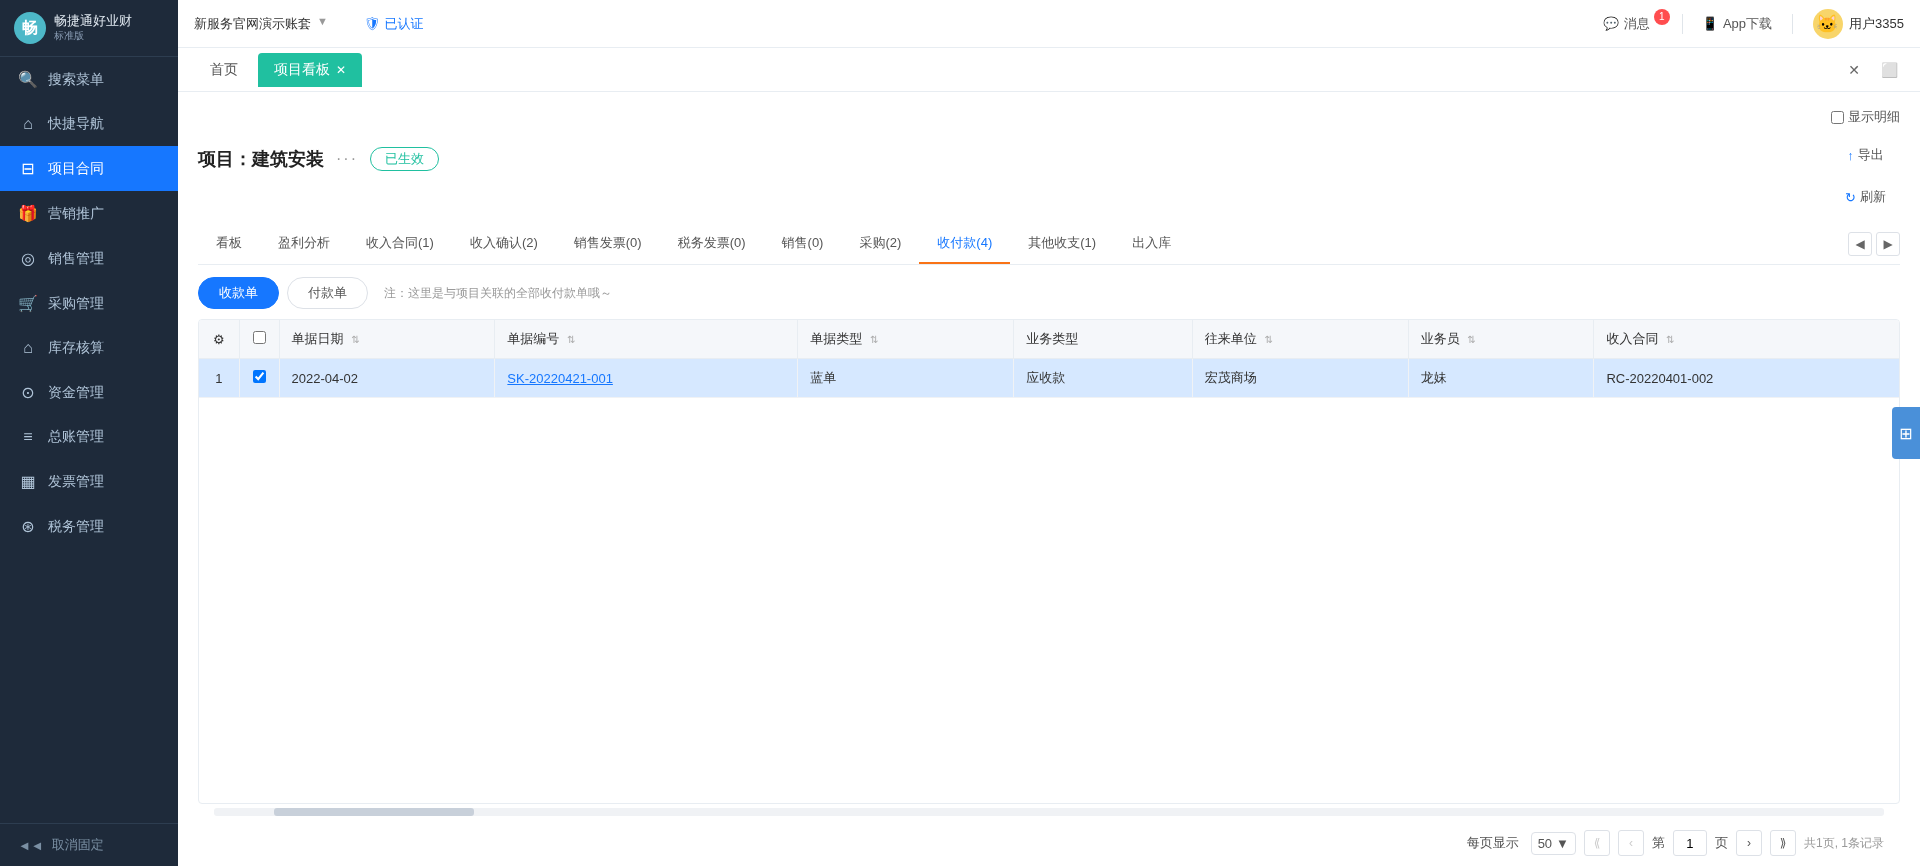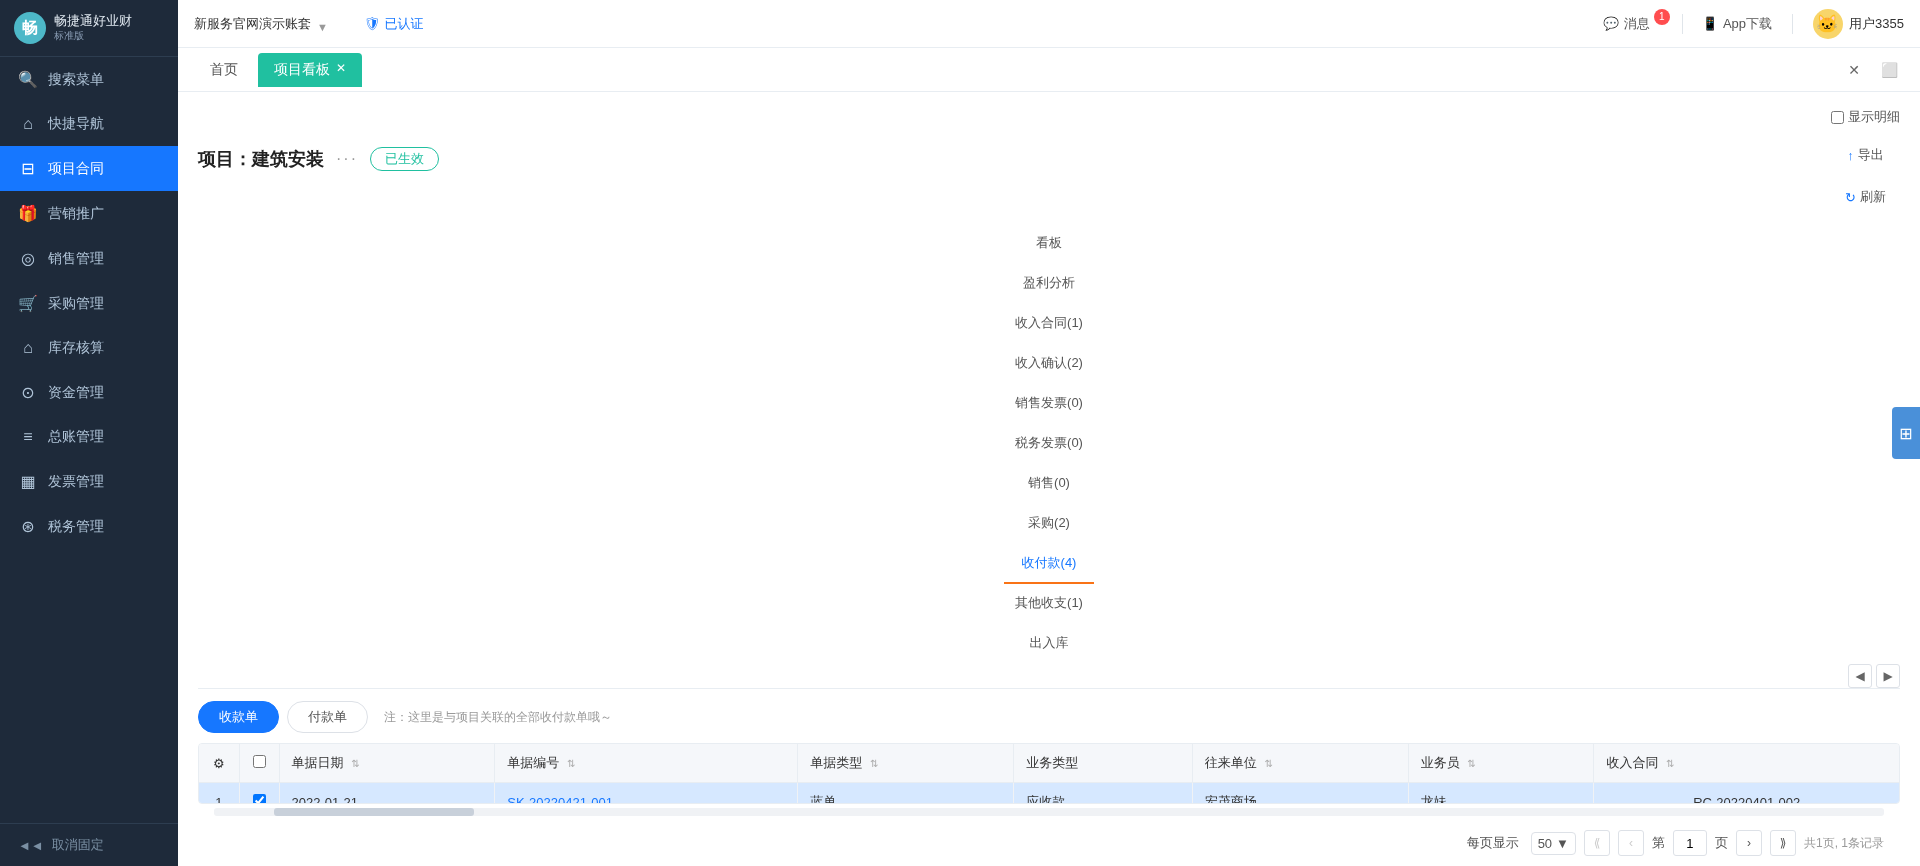--- a/index.html
+++ b/index.html
@@ -82,21 +82,21 @@
       border-bottom: 1px solid #e8edf2;
       display: flex;
       align-items: center;
       padding: 0 16px;
       height: 48px;
       gap: 16px;
       flex-shrink: 0;
     }
     .topbar-project {
       display: flex;
-      align-items: flex-end;
+      align-items: flex-start;
       gap: 6px;
       color: #333;
       font-size: 13px;
       cursor: pointer;
     }
     .topbar-project .arrow { color: #999; font-size: 11px; }
     .topbar-certified {
       display: flex;
       align-items: center;
       gap: 4px;
@@ -159,21 +159,21 @@
       border-bottom: 1px solid #e8edf2;
       gap: 4px;
       flex-shrink: 0;
     }
     .tab {
       padding: 8px 16px;
       cursor: pointer;
       color: #555;
       font-size: 14px;
       border-radius: 4px 4px 0 0;
-      display: flex; gap: 6px;
+      display: flex; align-items: center; gap: 6px;
     }
     .tab.active {
       background: #20c0a0;
       color: white;
       font-weight: 500;
     }
     .tab-close { font-size: 12px; cursor: pointer; }
     .tabbar-right {
       margin-left: auto;
       display: flex; gap: 8px;
@@ -235,21 +235,20 @@
     .action-btn .icon { color: #1677ff; }
 
     
     .subtabs {
       display: flex;
       align-items: center;
       border-bottom: 1px solid #e8edf2;
       margin-bottom: 0;
       flex-shrink: 0;
       gap: 0;
-      flex-direction: column;
     }
     .subtab {
       padding: 10px 18px;
       cursor: pointer;
       color: #555;
       font-size: 13px;
       border-bottom: 2px solid transparent;
       white-space: nowrap;
     }
     .subtab.active {
@@ -326,21 +325,21 @@
     thead th .sort-icon { color: #aaa; font-size: 10px; margin-left: 4px; }
     tbody tr:nth-child(even) { background: #fafbfc; }
     tbody tr.selected { background: #d6e8ff; }
     tbody td {
       padding: 10px 12px;
       color: #333;
       border-bottom: 1px solid #f0f2f5;
       border-right: 1px solid #f0f2f5;
       white-space: nowrap;
     }
-    tbody td:last-child { border-right: none; text-align: center; }
+    tbody td:last-child { border-right: none; }
     .td-link { color: #1677ff; text-decoration: underline; cursor: pointer; }
     .th-settings { width: 40px; text-align: center; }
     .th-checkbox { width: 40px; text-align: center; }
     td.td-center { text-align: center; }
 
     
     .table-footer {
       background: #fdf6ec;
       border-top: 1px solid #e8edf2;
       padding: 10px 16px;
@@ -643,21 +642,21 @@
               <span class="sort-icon">⇅</span>
             </th>
           </tr>
         </thead>
         <tbody>
           <tr class="selected">
             <td class="td-center">1</td>
             <td class="td-center">
               <input type="checkbox" checked="" style="">
             </td>
-            <td>2022-01-21</td>
+            <td>2022-04-02</td>
             <td>
               <a class="td-link">SK-20220421-001</a>
             </td>
             <td>蓝单</td>
             <td>应收款</td>
             <td>宏茂商场</td>
             <td>龙妹</td>
             <td>RC-20220401-002</td>
           </tr>
         </tbody>

